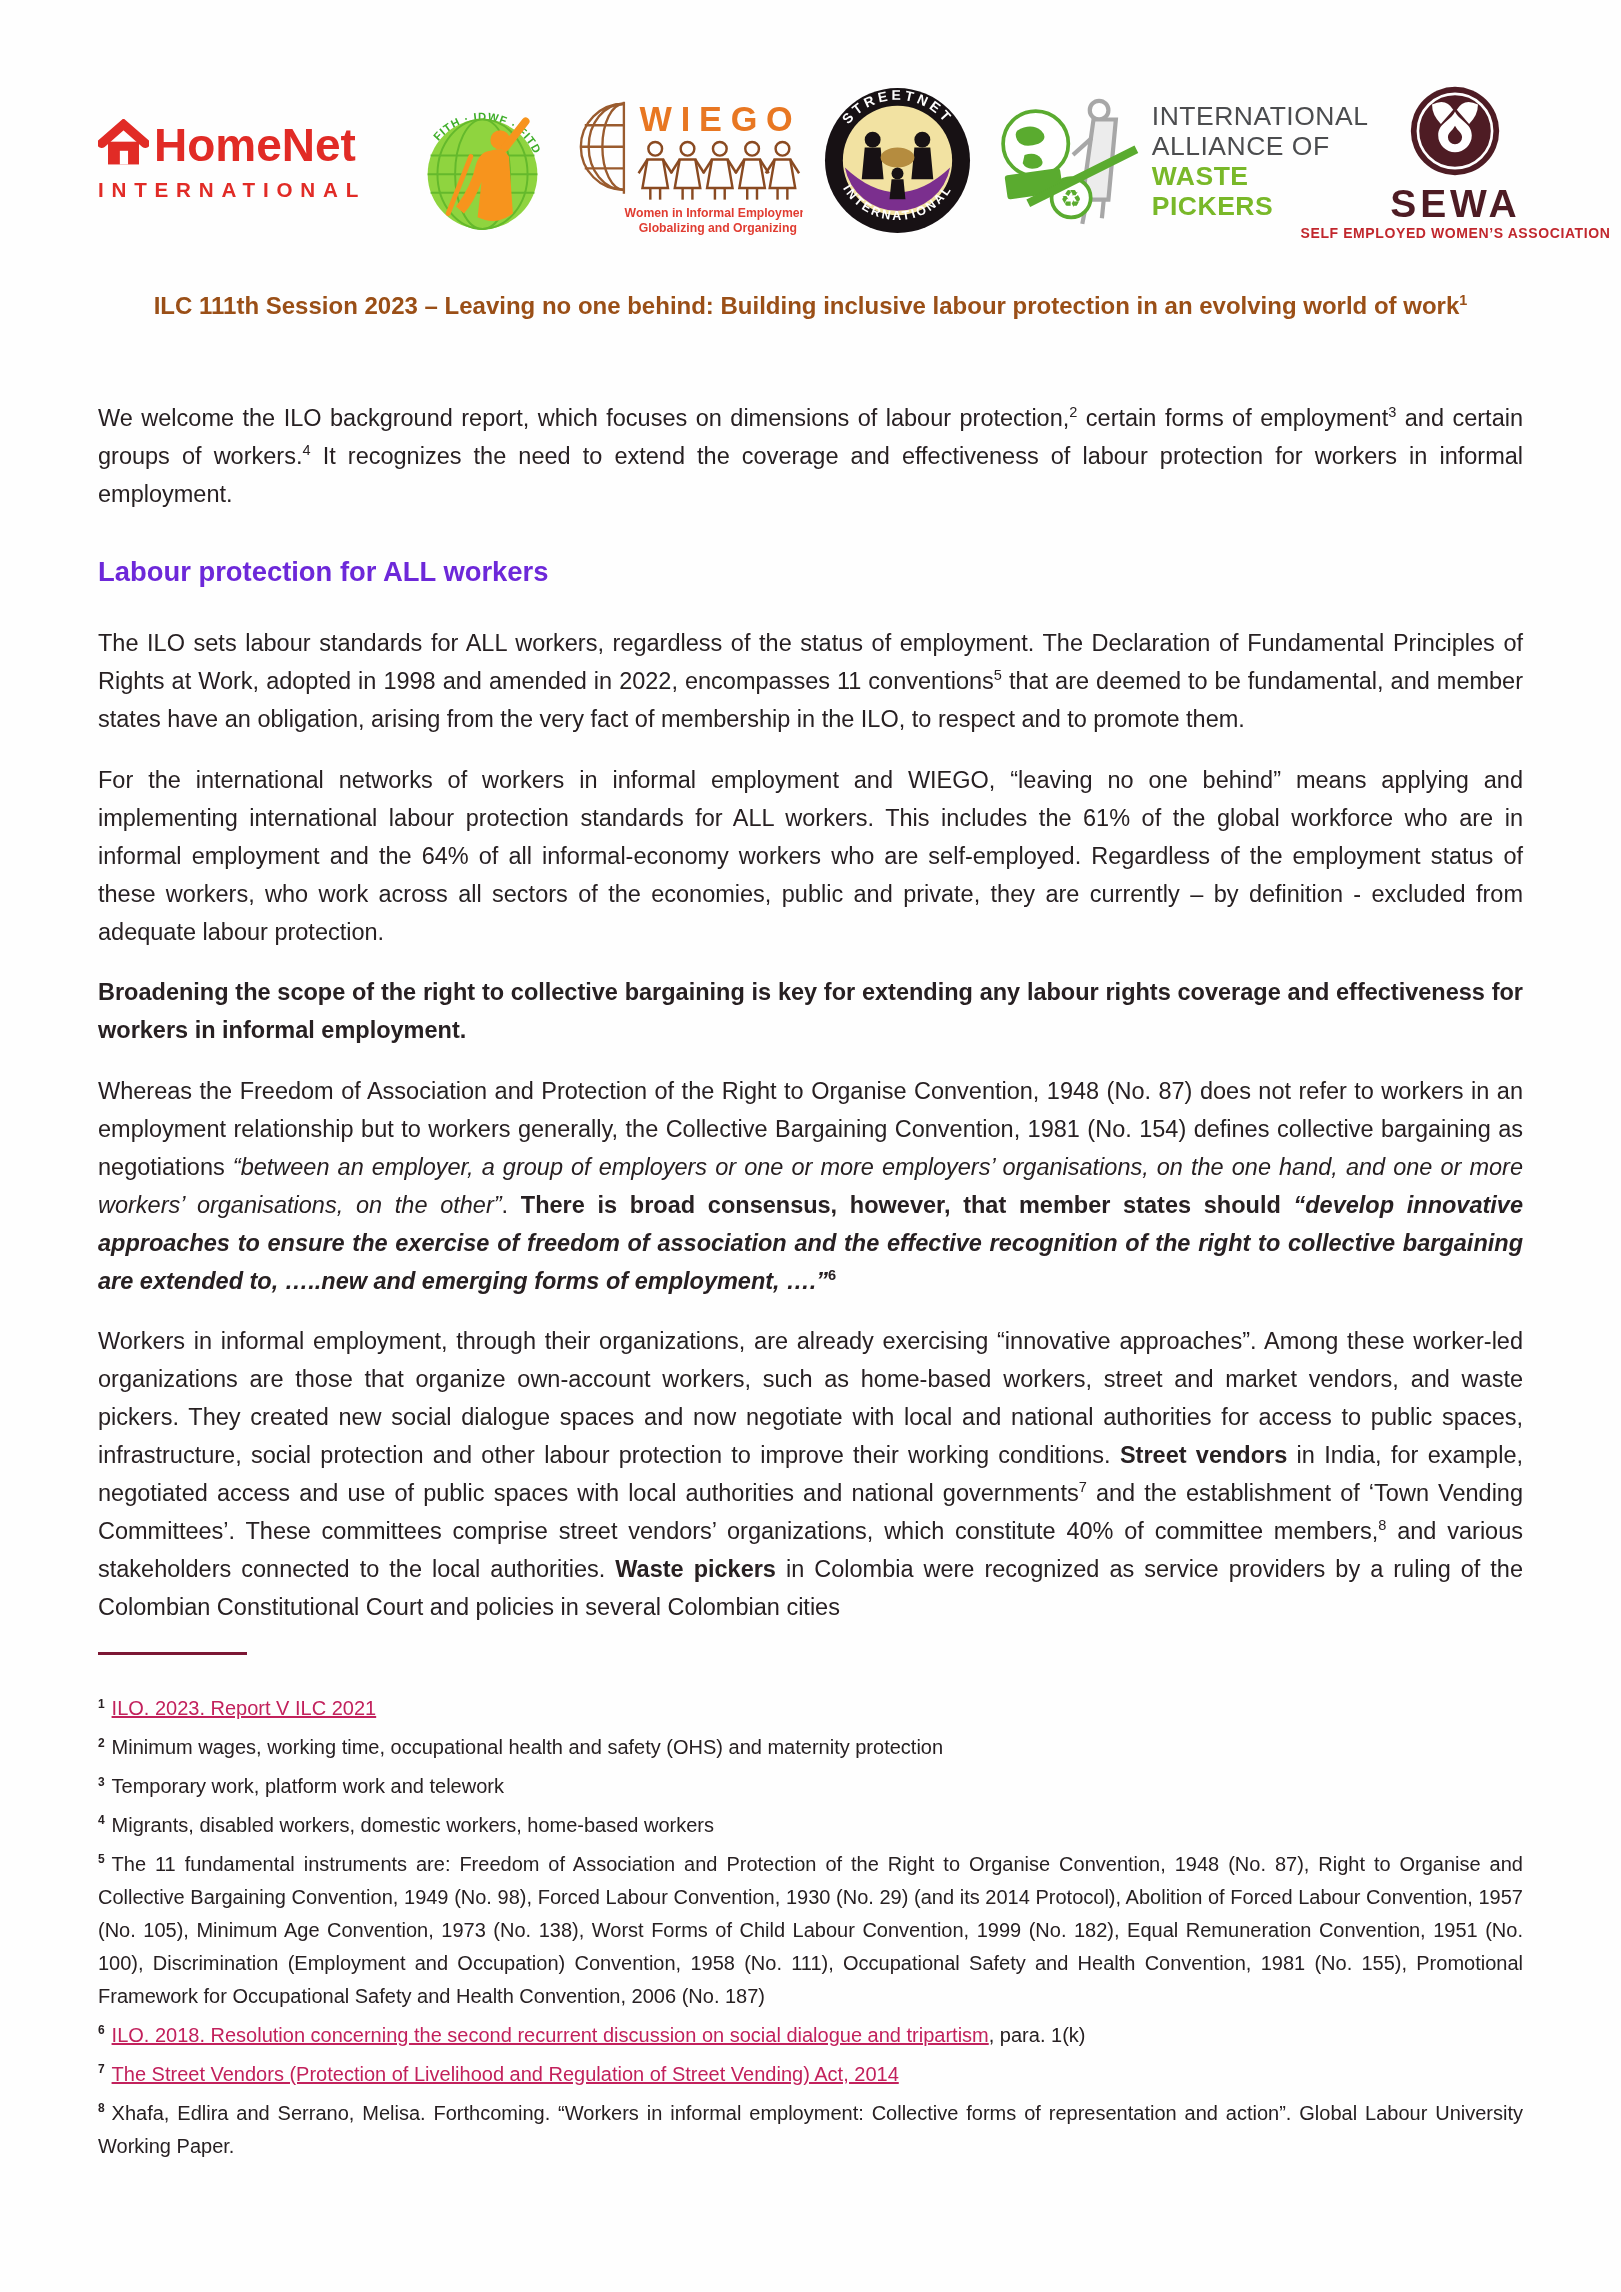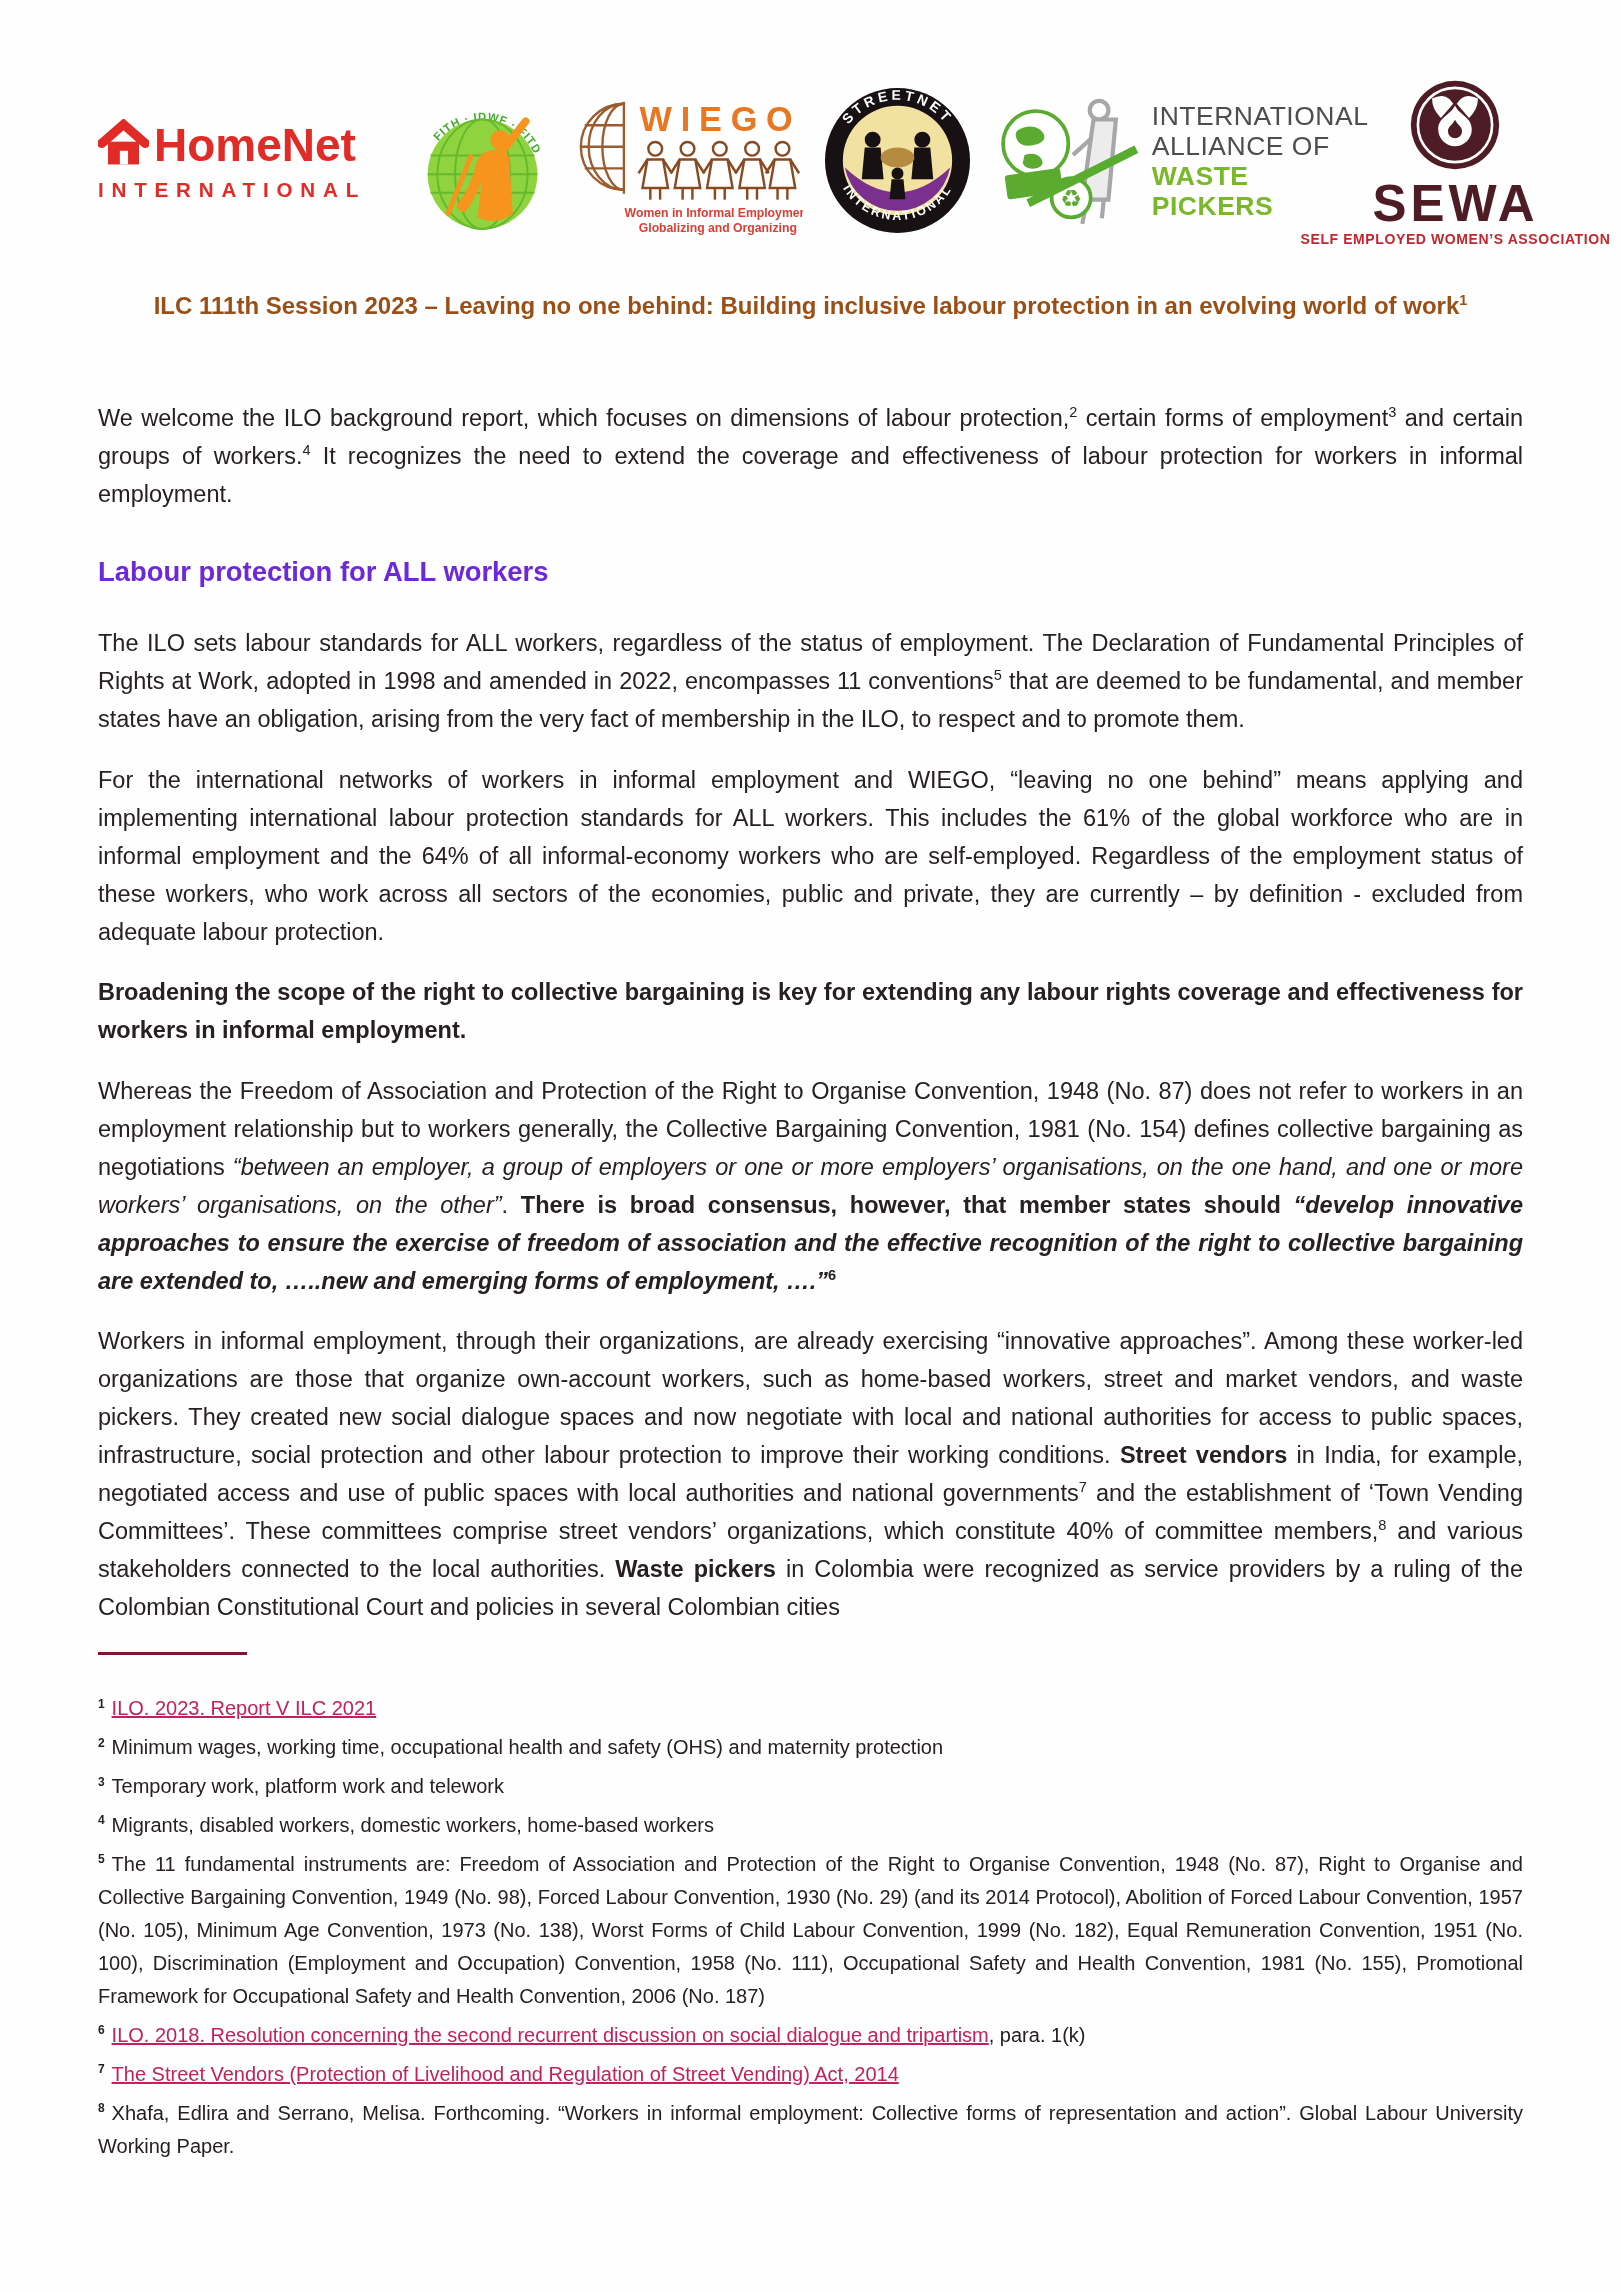--- a/index.html
+++ b/index.html
@@ -27,21 +27,21 @@
   .logo-wiego{width:230px;}
   
   .logo-streetnet{width:149px;}
   
   .logo-iawp{flex-direction:row;align-items:center;width:377px;gap:3.9px;}
   .iawp-text{display:flex;flex-direction:column;justify-content:center;}
   .iawp-l1,.iawp-l2{font-size:26.5px;line-height:30px;color:#4c4d4f;letter-spacing:0.5px;}
   .iawp-l3{font-size:26.5px;line-height:30px;font-weight:700;color:#79b829;letter-spacing:0.5px;}
   
   .logo-sewa{width:135px;}
-  .sewa-name{font-size:51px;font-weight:800;color:#4e1c24;letter-spacing:3.9px;line-height:1;margin-top:2px;}
+  .sewa-name{font-size:39px;font-weight:800;color:#4e1c24;letter-spacing:3.9px;line-height:1;margin-top:2px;}
   .sewa-cap{font-size:14px;font-weight:700;color:#c1272d;letter-spacing:0.6px;margin-top:2.9px;white-space:nowrap;}
   
   .title{
     margin:45px auto 0 auto;
     max-width:1333px;
     text-align:center;
     font-size:24px;line-height:45px;font-weight:700;
     color:#9a4f17;
   }
   .title sup{font-size:60%;line-height:0;}

